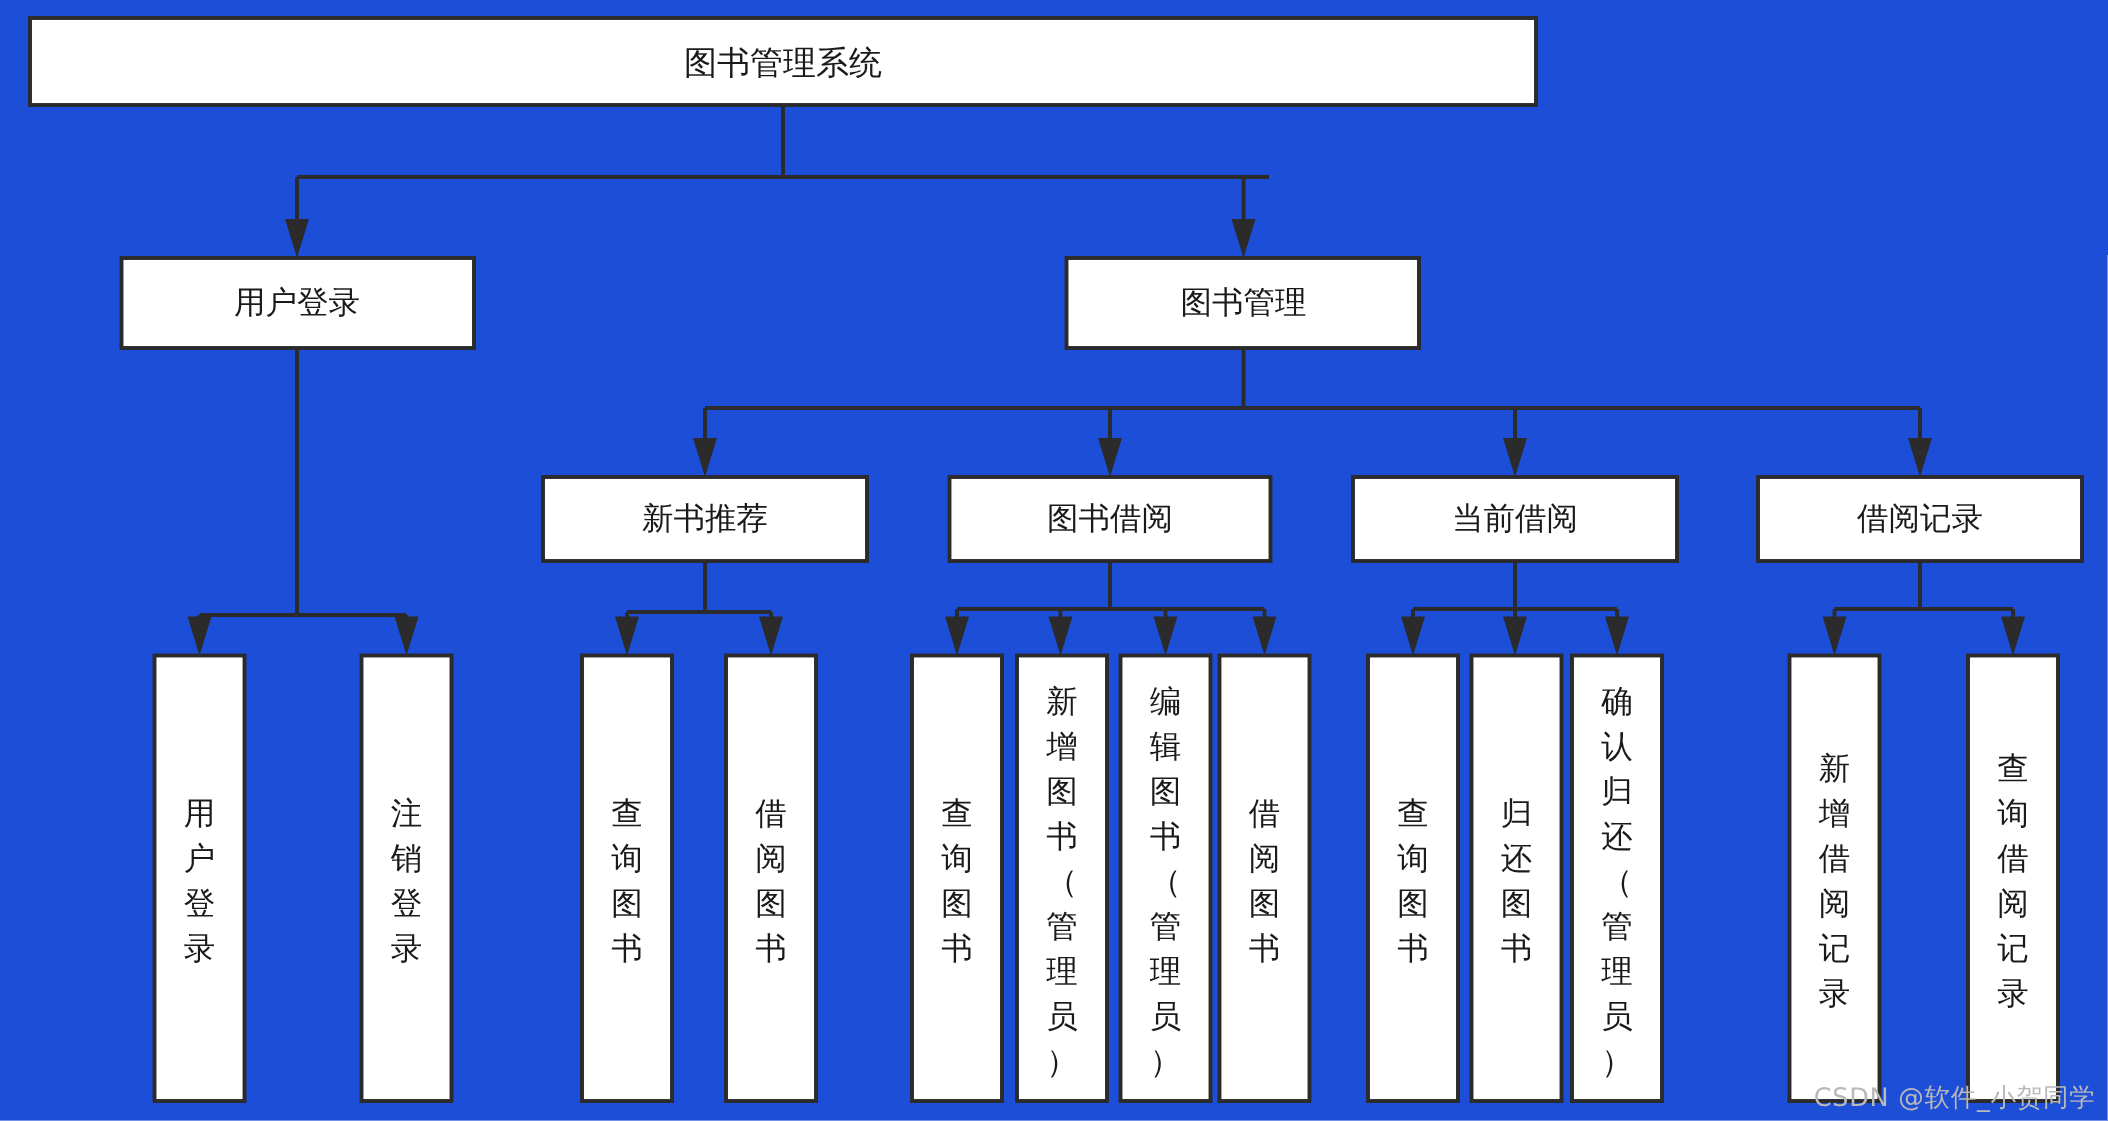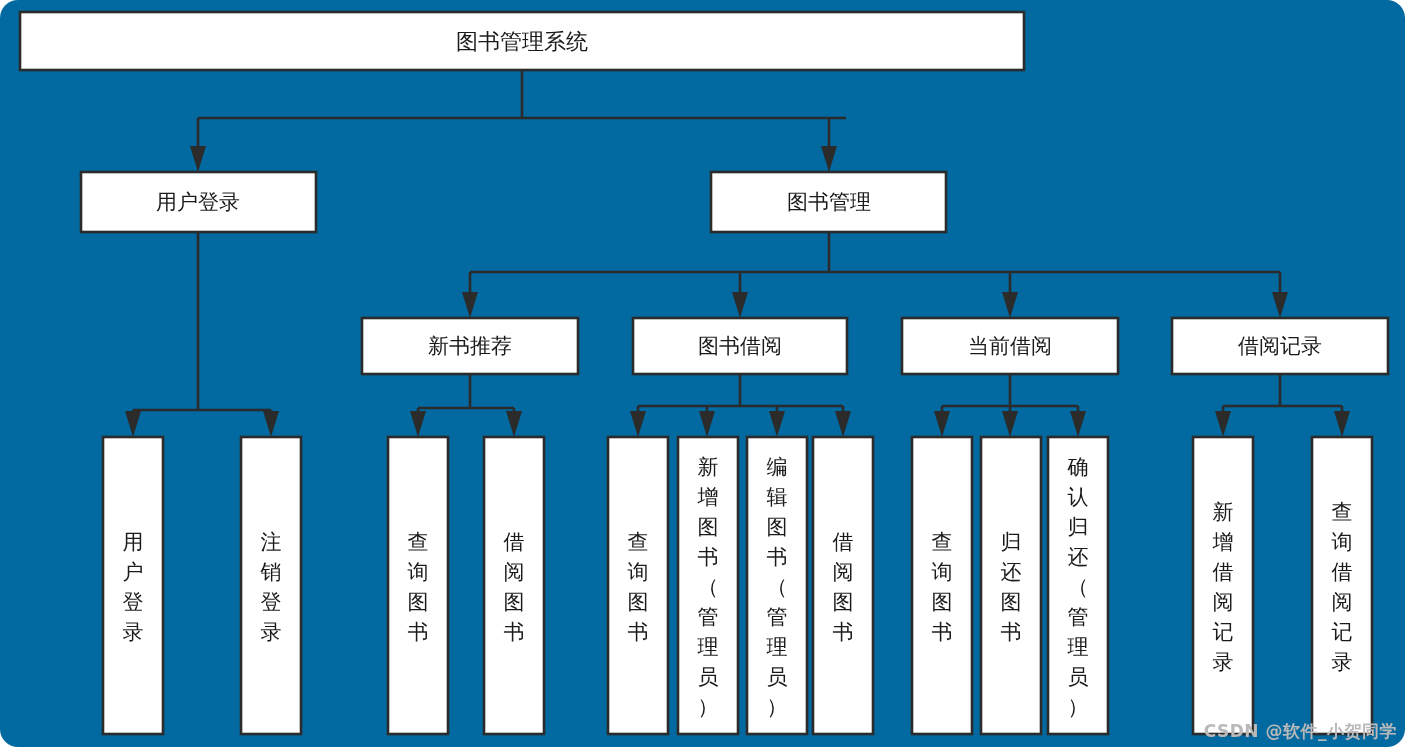--- a/index.html
+++ b/index.html
@@ -10,22 +10,21 @@
   body {
     width: 1405px;
     height: 747px;
     font-family: "DejaVu Sans", "Liberation Sans", sans-serif;
     overflow: hidden;
   }
   #diagram-root {
     position: relative;
     width: 1405px;
     height: 747px;
-    background: #0369a1;
-    border-radius: 18px;
+    background: #1d4ed8;
   }
   svg#flow {
     position: absolute;
     left: 0;
     top: 0;
     width: 1405px;
     height: 747px;
   }
   .node-box {
     fill: #ffffff;
@@ -60,21 +59,20 @@
   .watermark {
     position: absolute;
     right: 8px;
     bottom: 4px;
     font-family: "DejaVu Sans", "Liberation Sans", sans-serif;
     font-size: 17px;
     color: #b9b9b9;
     letter-spacing: 0.5px;
     white-space: nowrap;
     pointer-events: none;
-    font-weight: bold;
   }
 </style>
 </head>
 <body>
 
 <div id="diagram-root">
 
   <svg id="flow" viewBox="0 0 1405 747">
 
     <g>

